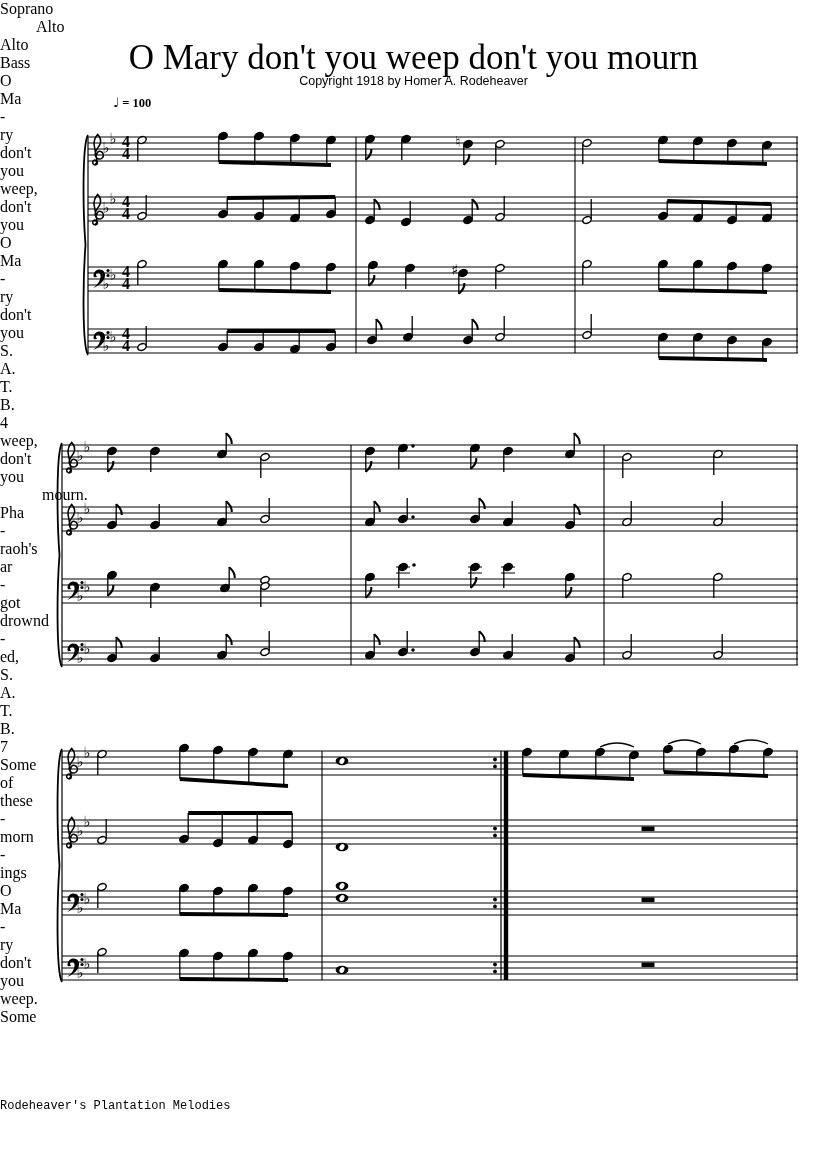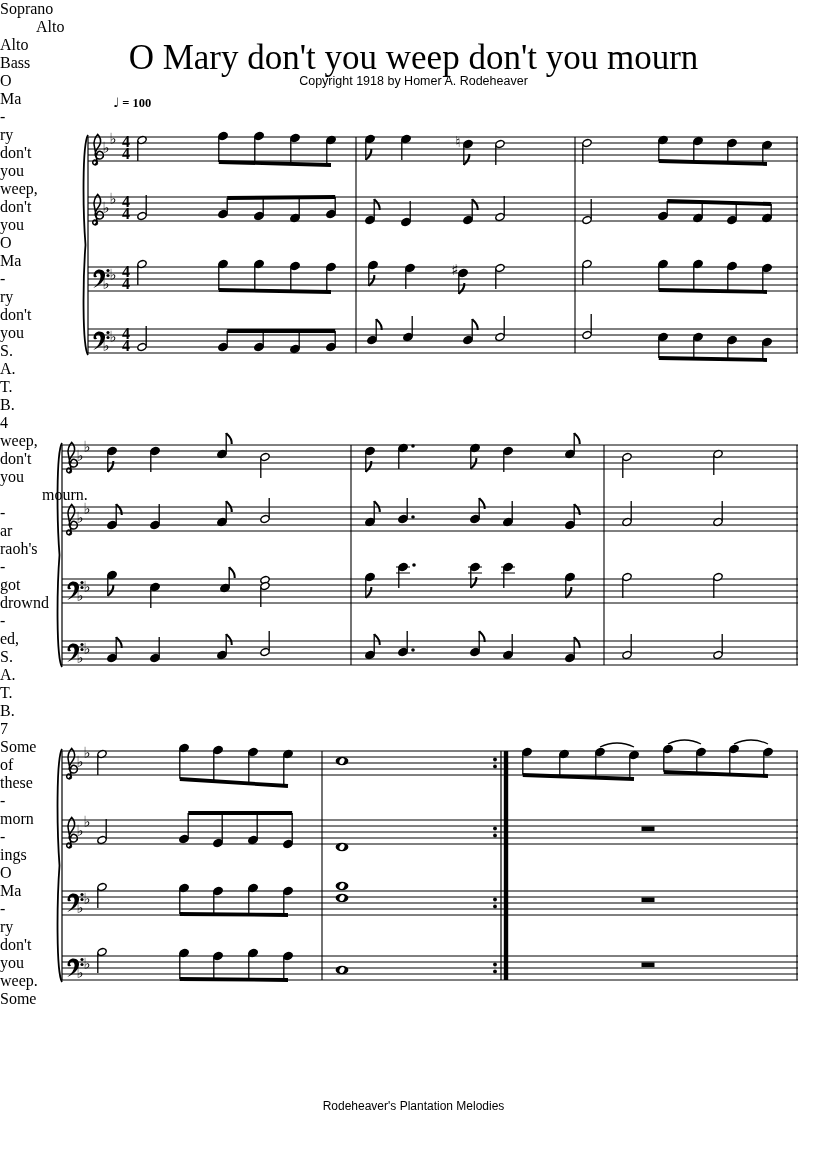--- a/index.html
+++ b/index.html
@@ -5,22 +5,22 @@
   html,body{margin:0;padding:0;background:#fff;}
   .page{position:relative;width:827px;height:1169px;background:#fff;overflow:hidden;
         font-family:"Liberation Serif",serif;color:#000;}
   .title{position:absolute;top:38px;left:0;width:100%;text-align:center;
          font-size:35px;font-family:"Liberation Serif",serif;white-space:nowrap;}
   .copyright{position:absolute;top:74px;left:0;width:100%;text-align:center;
          font-size:12.5px;font-family:"Liberation Sans",sans-serif;}
   .tempo{position:absolute;top:95px;left:113px;font-weight:bold;font-size:12.5px;
          font-family:"Liberation Serif",serif;}
   .tempo .nt{font-family:"DejaVu Sans",sans-serif;font-size:13px;font-weight:bold;}
-  .footer{position:absolute;top:1099px;left:0;width:100%;text-align:center;
-         font-size:12px;font-family:Liberation Sans, sans-serif;}
+  .footer{position:absolute;top:1099px;left:0;width:100%;
+         font-size:12px;font-family:Liberation Mono, monospace;}
   #score{position:absolute;left:0;top:0;}
 </style>
 </head>
 <body>
 
 <div class="page">
   <div class="title">O Mary don't you weep don't you mourn</div>
   <div class="copyright">Copyright 1918 by Homer A. Rodeheaver</div>
   <div class="tempo"><span class="nt">♩</span><span> = 100</span></div>
   <svg id="score" width="827" height="1169">
@@ -595,23 +595,24 @@
       <div class="lyric-syllable" style="left: 748px; top: 236px;">you</div>
       <div class="staff-label-s" style="left: 18px; width: 36px; top: 450px;">S.</div>
       <div class="staff-label-a" style="left: 18px; width: 36px; top: 512px;">A.</div>
       <div class="staff-label-t" style="left: 18px; width: 36px; top: 584px;">T.</div>
       <div class="staff-label-b" style="left: 18px; width: 36px; top: 646px;">B.</div>
       <div class="measure-number" style="left: 49px; top: 420px;">4</div>
       <div class="lyric-syllable" style="left: 112px; top: 546px;">weep,</div>
       <div class="lyric-syllable" style="left: 155px; top: 546px;">don't</div>
       <div class="lyric-syllable" style="left: 222px; top: 546px;">you</div>
       <div class="lyric-syllable" style="left: 268px; top: 546px; padding-left: 42px;">mourn.</div>
+      <div class="lyric-syllable" style="left: 365px; top: 546px;">Pha</div>
       <div class="lyric-syllable" style="left: 381px; top: 546px;">-</div>
+      <div class="lyric-syllable" style="left: 400px; top: 546px;">raoh's</div>
       <div class="lyric-syllable" style="left: 478px; top: 546px;">ar</div>
-      <div class="lyric-syllable" style="left: 400px; top: 546px;">raoh's</div>
       <div class="lyric-syllable" style="left: 493px; top: 546px;">-</div>
       <div class="lyric-syllable" style="left: 572px; top: 546px;">got</div>
       <div class="lyric-syllable" style="left: 627px; top: 546px;">drownd</div>
       <div class="lyric-syllable" style="left: 682px; top: 546px;">-</div>
       <div class="lyric-syllable" style="left: 715px; top: 546px;">ed,</div>
       <div class="staff-label-s" style="left: 18px; width: 36px; top: 756px;">S.</div>
       <div class="staff-label-a" style="left: 18px; width: 36px; top: 825px;">A.</div>
       <div class="staff-label-t" style="left: 18px; width: 36px; top: 896px;">T.</div>
       <div class="staff-label-b" style="left: 18px; width: 36px; top: 961px;">B.</div>
       <div class="measure-number" style="left: 49px; top: 726px;">7</div>

